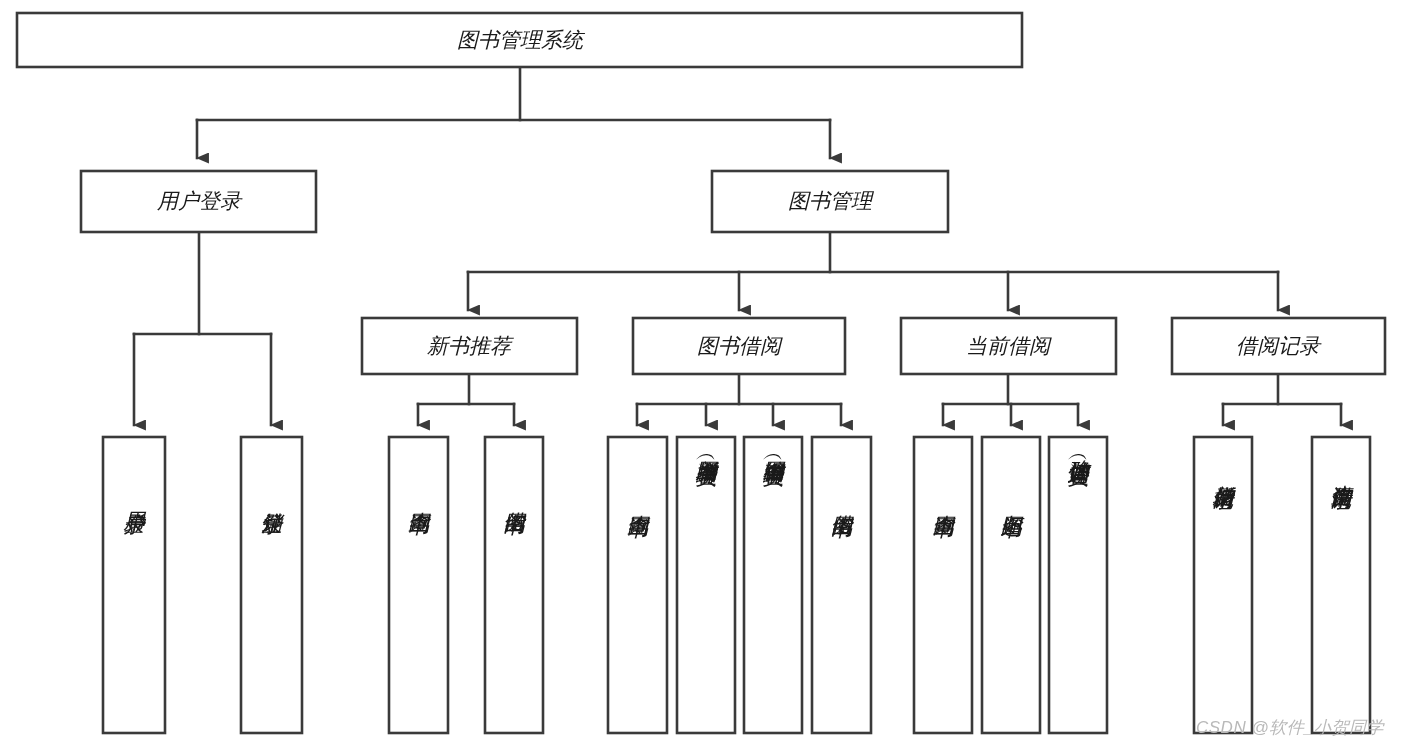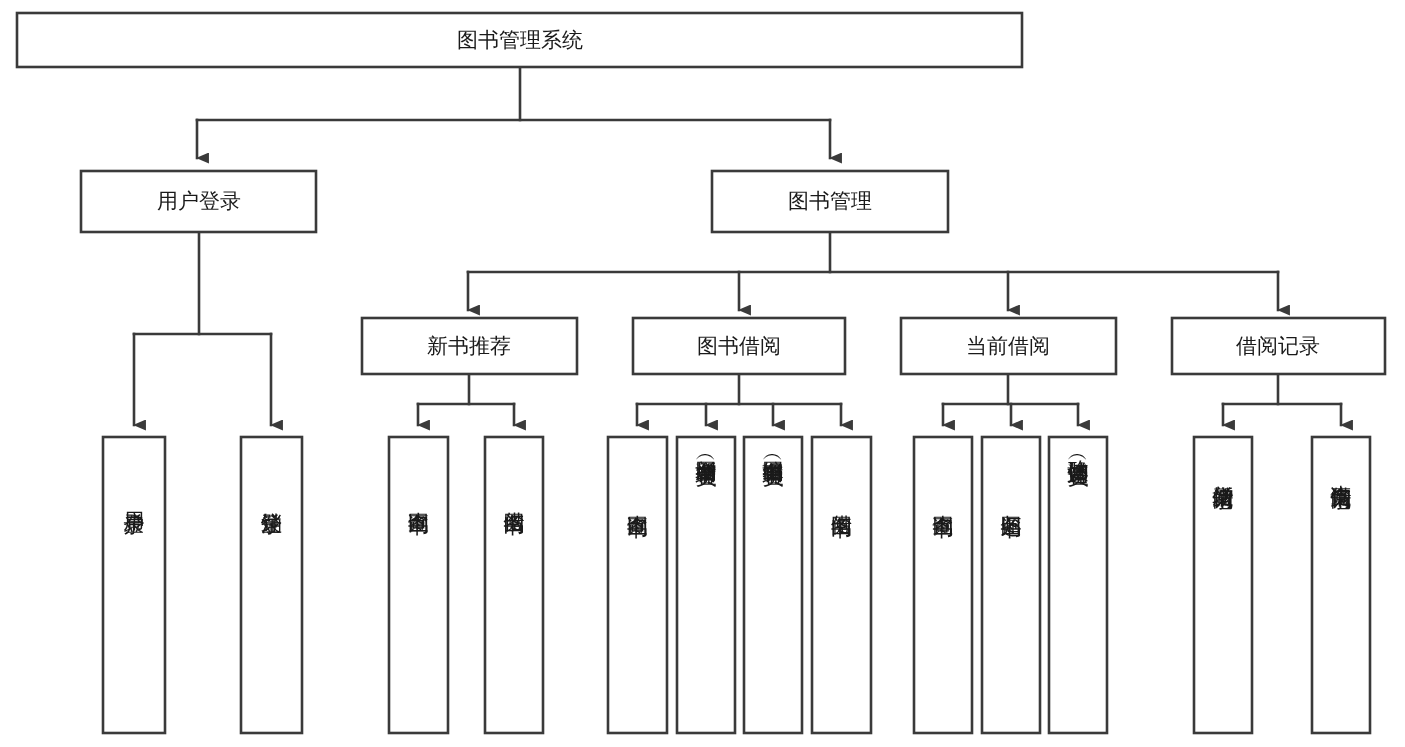--- a/index.html
+++ b/index.html
@@ -1,17 +1,17 @@
 <!DOCTYPE html>
 <html><head>
 <meta charset="utf-8">
 <style>
   html,body{margin:0;padding:0;background:#ffffff;}
   body{width:1405px;height:747px;font-family:"Liberation Sans","DejaVu Sans",sans-serif;color:#1a1a1a;}
-  #diagram-root{position:relative;width:1405px;height:747px;overflow:hidden;background:#fff;}
+  #diagram-root{position:relative;width:1405px;height:747px;overflow:hidden;background:#fff;font-style:italic;}
   svg#tree-svg{position:absolute;left:0;top:0;width:1405px;height:747px;}
   .node-rect{fill:#ffffff;stroke:#3a3a3a;stroke-width:2.6;}
   .edge{stroke:#3a3a3a;stroke-width:2.6;fill:none;stroke-linecap:square;}
   .node-label{font-family:"Liberation Sans","DejaVu Sans",sans-serif;font-size:21px;fill:#1a1a1a;text-anchor:middle;dominant-baseline:middle;}
   .watermark{position:absolute;font-family:"Liberation Sans","DejaVu Sans",sans-serif;
     font-size:17px;color:#b9b9b9;white-space:nowrap;left:1196px;top:716px;letter-spacing:.5px;}
   .vtext-box{position:absolute;display:flex;align-items:flex-start;justify-content:center;
     box-sizing:border-box;}
   .vtext{writing-mode:vertical-rl;text-orientation:upright;font-size:21px;line-height:1.05;
     color:#1a1a1a;letter-spacing:1px;text-align:center;}
@@ -155,13 +155,14 @@
     <span class="vtext">确认归还（管理员）</span>
   </div>
 
   <div class="vtext-box" style="left:1194px;top:468px;width:58px;height:258px;">
     <span class="vtext">新增借阅记录</span>
   </div>
   <div class="vtext-box" style="left:1312px;top:468px;width:58px;height:258px;">
     <span class="vtext">查询借阅记录</span>
   </div>
 
+  <div class="watermark">CSDN @软件_小贺同学</div>
 </div>
 
 </body></html>

